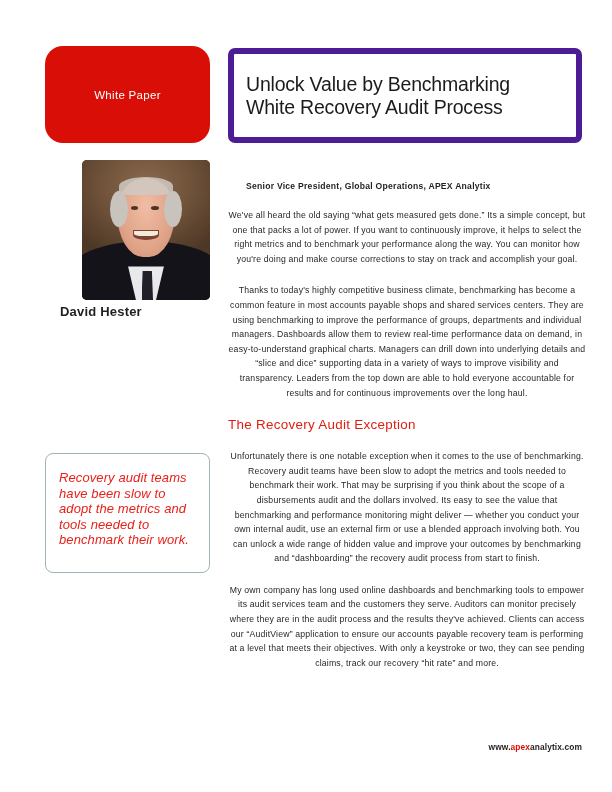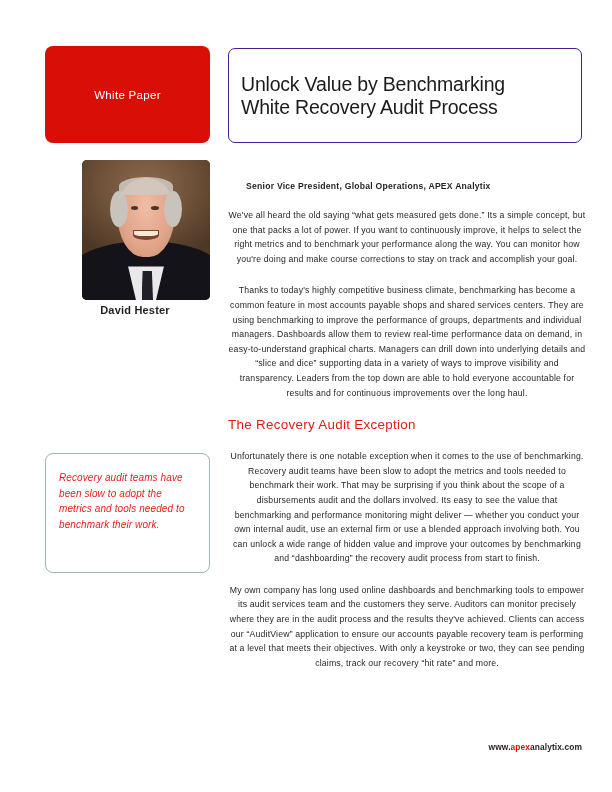--- a/index.html
+++ b/index.html
@@ -17,38 +17,38 @@
   }
 
   
   #header-banner {
     position: absolute;
     left: 45px;
     top: 46px;
     width: 165px;
     height: 97px;
     background: #d90f07;
-    border-radius: 8px;
+    border-radius: 18px;
     display: flex;
     align-items: center;
     justify-content: center;
   }
   #header-banner-label {
     color: #ffffff;
     font-size: 11.5px;
     letter-spacing: 0.3px;
   }
 
   #title-card {
     position: absolute;
     left: 228px;
     top: 48px;
     width: 354px;
     height: 95px;
-    border: 1px solid #4c1d95;
+    border: 6px solid #4c1d95;
     border-radius: 7px;
     background: #ffffff;
     box-sizing: border-box;
     display: flex;
     align-items: center;
   }
   #doc-title {
     padding: 0 0 0 12px;
     font-size: 19.5px;
     line-height: 1.18;
@@ -163,22 +163,22 @@
     border-radius: 50%;
   }
   #author-photo .eye-l { left: 38%; }
   #author-photo .eye-r { left: 54%; }
 
   #author-caption {
     position: absolute;
     left: 60px;
     top: 304px;
     width: 150px;
-    text-align: center;
-    font-size: 11px;
+    text-align: left;
+    font-size: 13px;
     color: #231f20;
     font-weight: bold;
     letter-spacing: 0.2px;
   }
 
   
   #byline-block {
     position: absolute;
     left: 228px;
     top: 163px;
@@ -230,21 +230,21 @@
     border: 1px solid #9fb3bb;
     border-radius: 8px;
     background: #ffffff;
     box-sizing: border-box;
   }
   #pullquote-text {
     margin: 0;
     padding: 16px 14px 0 13px;
     color: #e8201a;
     font-style: italic;
-    font-size: 10px;
+    font-size: 13px;
     line-height: 15.6px;
     letter-spacing: 0.1px;
   }
 
   
   #footer {
     position: absolute;
     right: 30px;
     top: 742px;
     font-size: 8.4px;

